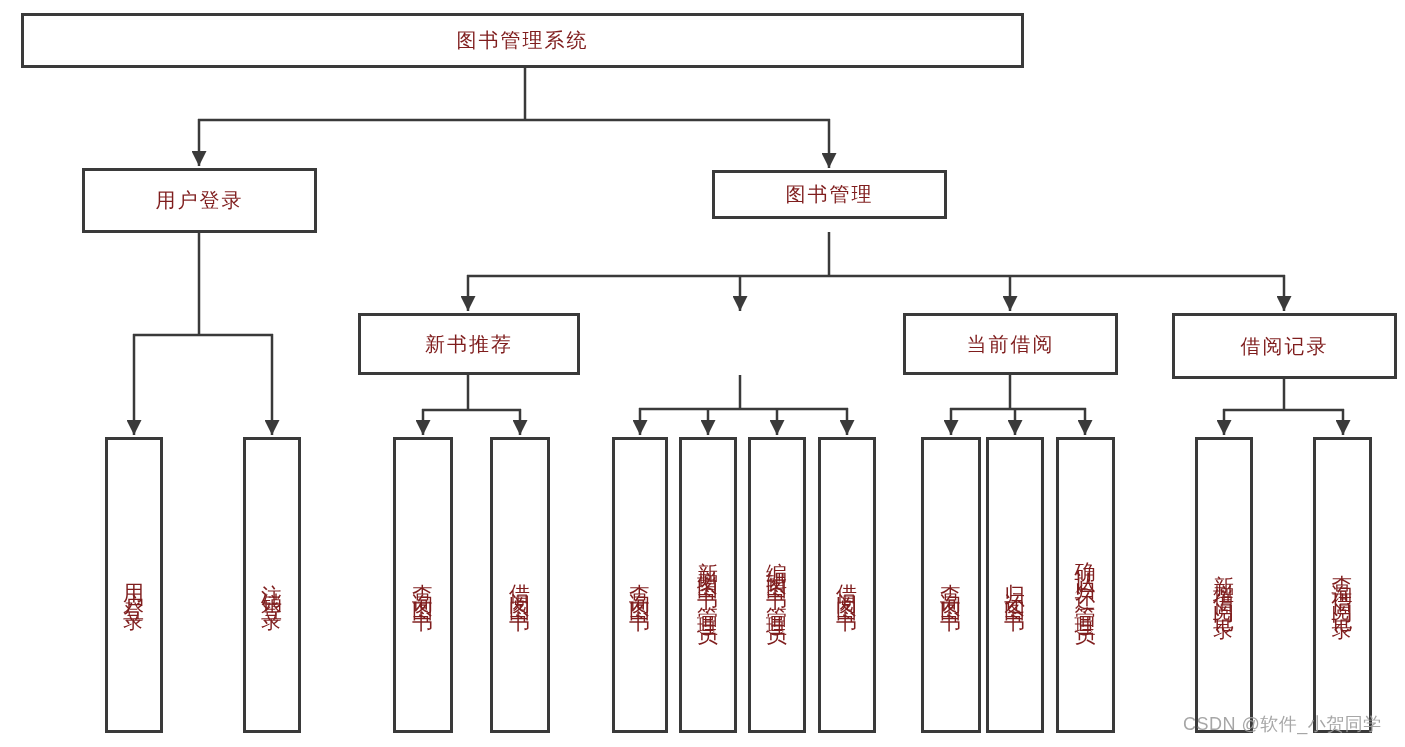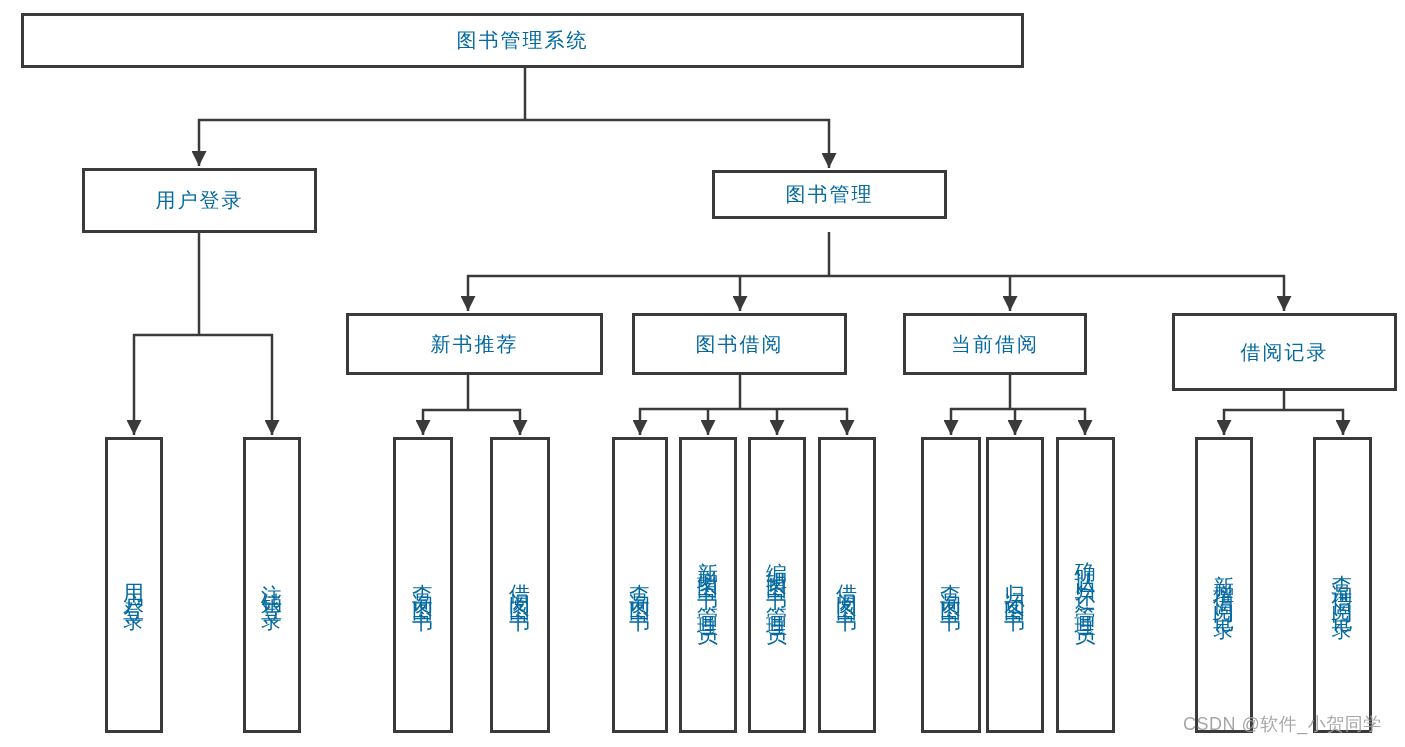--- a/index.html
+++ b/index.html
@@ -5,21 +5,21 @@
   html,body { margin:0; padding:0; background:#ffffff; }
   .canvas {
     position:relative; width:1405px; height:747px; background:#ffffff;
     font-family:"Liberation Sans", sans-serif; overflow:hidden;
   }
   svg.wires { position:absolute; left:0; top:0; width:1405px; height:747px; z-index:1; }
   .node {
     position:absolute; z-index:2; background:#ffffff;
     border:3px solid #3a3a3a; box-sizing:border-box;
     display:flex; align-items:center; justify-content:center;
-    color:#0369a1;
+    color:#7f1d1d;
   }
   .node.h span { font-size:20px; letter-spacing:2px; white-space:nowrap; }
   .node.v span {
     writing-mode:vertical-rl; text-orientation:upright;
     font-size:21px; letter-spacing:9px; line-height:1;
   }
   .watermark {
     position:absolute; z-index:3; left:1183px; top:712px;
     font-size:18px; color:rgba(158,158,158,0.92); letter-spacing:0.5px; white-space:nowrap;
   }
@@ -83,30 +83,27 @@
     <span>图书管理系统</span>
   </div>
 
   <div class="node h" style="left:82px;top:168px;width:235px;height:65px">
     <span>用户登录</span>
   </div>
   <div class="node h" style="left:712px;top:170px;width:235px;height:49px">
     <span>图书管理</span>
   </div>
 
-  <div class="node h" style="left:346px;top:313px;width:257px;height:62px">
+  <div class="node h" style="left:358px;top:313px;width:222px;height:62px">
     <span>新书推荐</span>
   </div>
-  <div class="node h" style="left:632px;top:313px;width:215px;height:62px">
-    <span>图书借阅</span>
-  </div>
-  <div class="node h" style="left:903px;top:313px;width:184px;height:62px">
+  <div class="node h" style="left:903px;top:313px;width:215px;height:62px">
     <span>当前借阅</span>
   </div>
-  <div class="node h" style="left:1172px;top:313px;width:225px;height:78px">
+  <div class="node h" style="left:1172px;top:313px;width:225px;height:66px">
     <span>借阅记录</span>
   </div>
 
   <div class="node v" style="left:105px;top:437px;width:58px;height:296px">
     <span>用户登录</span>
   </div>
   <div class="node v" style="left:243px;top:437px;width:58px;height:296px">
     <span>注销登录</span>
   </div>
 

